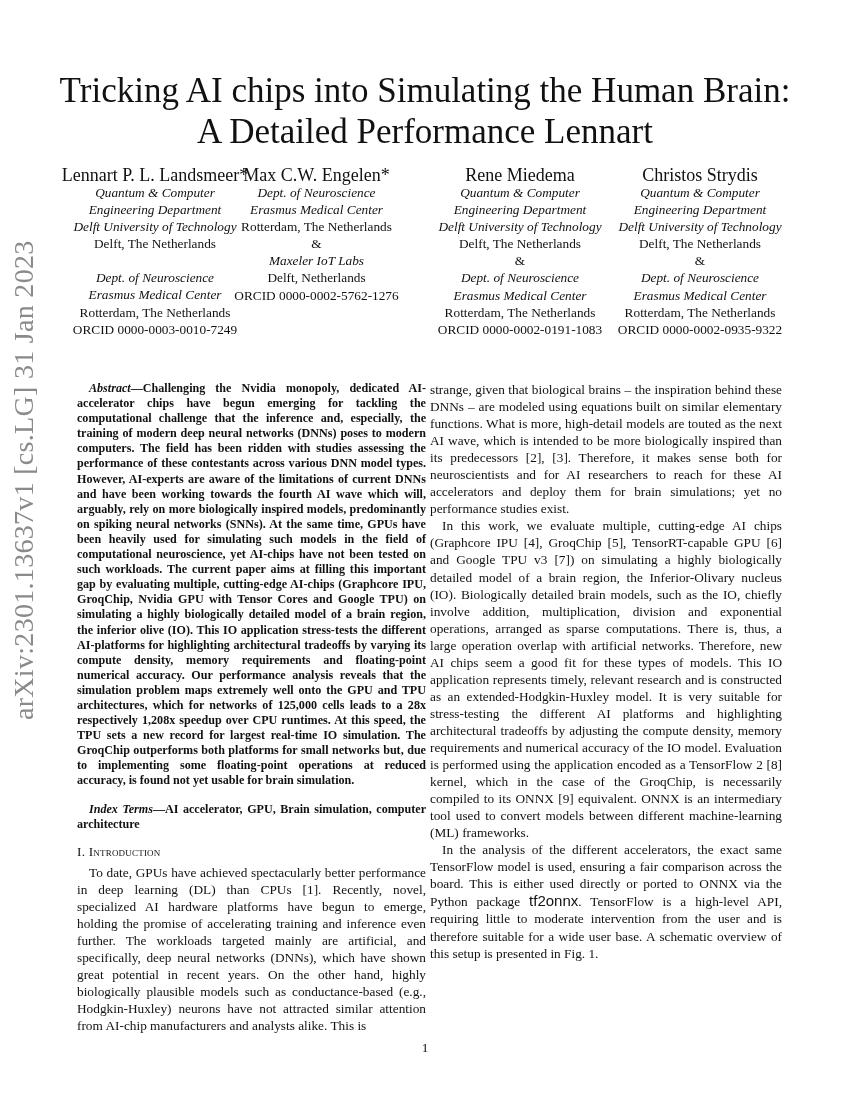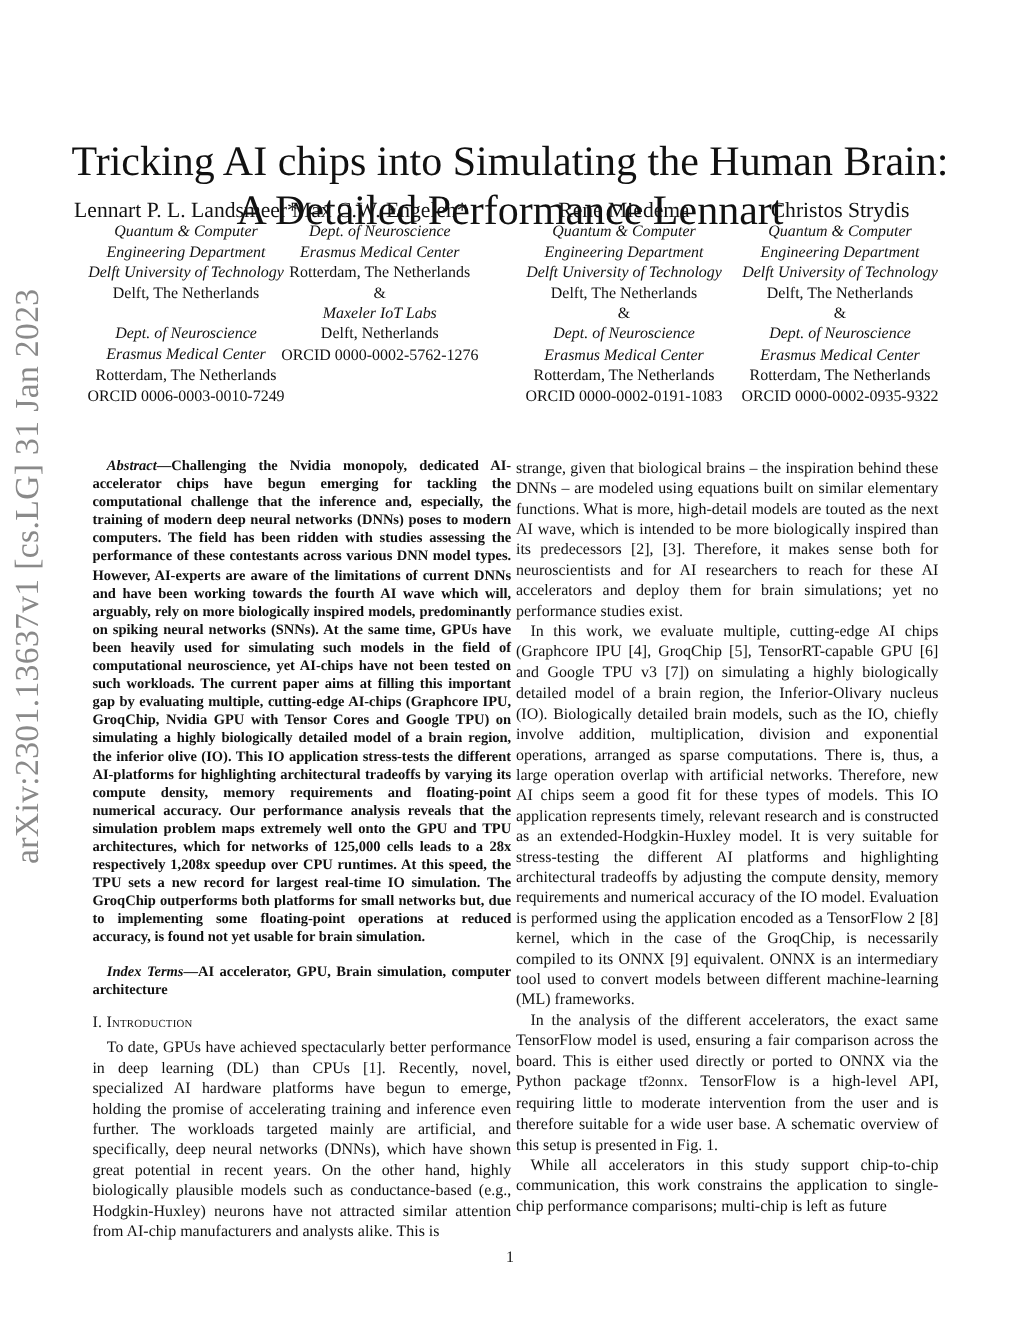--- a/index.html
+++ b/index.html
@@ -2,38 +2,38 @@
 <html><head>
 <meta charset="utf-8">
 <style>
   html, body { margin: 0; padding: 0; background: #ffffff; }
   body { width: 850px; height: 1100px; position: relative; overflow: hidden;
          font-family: "Liberation Serif", "DejaVu Serif", serif; color: #111; }
   .arxiv-stamp { position: absolute; left: 8px; top: 720px; transform-origin: 0 0;
                  transform: rotate(-90deg); white-space: nowrap; font-size: 28px; color: #8a8a8a;
                  font-family: "Liberation Serif", serif; letter-spacing: 0.3px; }
   .title { position: absolute; left: 40px; width: 770px; top: 70px; text-align: center;
-           font-size: 35px; line-height: 41px; color: #111; margin-top: 44px; }
+           font-size: 35px; line-height: 41px; color: #111; }
   .authors { position: absolute; top: 166px; left: 60px; width: 740px; }
   .author { position: absolute; text-align: center; font-size: 13.3px; line-height: 17.1px; white-space: nowrap; }
   .author .name { font-size: 18px; line-height: 18px; }
   .author .it { font-style: italic; }
   .author .gap { height: 17px; }
   .col { position: absolute; top: 381px; width: 349px; font-size: 13.3px; line-height: 17.05px; text-align: justify; }
   .col-left { left: 77px; }
   .col-right { left: 430px; width: 352px; }
   .abstract { font-weight: bold; font-size: 12.1px; line-height: 15.1px; text-indent: 12px; margin: 0; }
   .abstract .lbl { font-style: italic; }
   .index-terms { font-weight: bold; font-size: 12.1px; line-height: 15.1px; text-indent: 12px; margin: 13px 0 0 0; }
   .index-terms .lbl { font-style: italic; }
   .section-head { text-align: left; font-size: 13.3px; margin: 11px 0 4px 0; letter-spacing: 0.2px; }
   .section-head .sc { font-variant: small-caps; }
   p.body { margin: 0; text-indent: 12px; }
   p.body.noindent { text-indent: 0; }
-  code.mono { font-family: Liberation Serif, serif; font-size: 12px; }
+  code.mono { font-family: Liberation Sans, sans-serif; font-size: 15px; }
   .page-num { position: absolute; top: 1040px; left: 0; width: 850px; text-align: center; font-size: 13.3px; }
 </style>
 </head>
 <body>
 
 <div class="arxiv-stamp">arXiv:2301.13637v1  [cs.LG]  31 Jan 2023</div>
 
 <div class="title">
   <div>Tricking AI chips into Simulating the Human Brain:</div>
   <div>A Detailed Performance Lennart</div>
@@ -44,21 +44,21 @@
   <div class="author" style="left:0; width:190px;">
     <div class="name">Lennart P. L. Landsmeer*</div>
     <div class="it">Quantum &amp; Computer</div>
     <div class="it">Engineering Department</div>
     <div class="it">Delft University of Technology</div>
     <div>Delft, The Netherlands</div>
     <div class="gap"></div>
     <div class="it">Dept. of Neuroscience</div>
     <div class="it">Erasmus Medical Center</div>
     <div>Rotterdam, The Netherlands</div>
-    <div>ORCID 0006-0003-0010-7249</div>
+    <div>ORCID 0000-0003-0010-7249</div>
   </div>
 
   <div class="author" style="left:169px; width:175px;">
     <div class="name">Max C.W. Engelen*</div>
     <div class="it">Dept. of Neuroscience</div>
     <div class="it">Erasmus Medical Center</div>
     <div>Rotterdam, The Netherlands</div>
     <div>&amp;</div>
     <div class="it">Maxeler IoT Labs</div>
     <div>Delft, Netherlands</div>
@@ -96,16 +96,15 @@
   <p class="abstract"><span class="lbl">Abstract</span><span>—</span><span>Challenging the Nvidia monopoly, dedicated AI-accelerator chips have begun emerging for tackling the computational challenge that the inference and, especially, the training of modern deep neural networks (DNNs) poses to modern computers. The field has been ridden with studies assessing the performance of these contestants across various DNN model types. However, AI-experts are aware of the limitations of current DNNs and have been working towards the fourth AI wave which will, arguably, rely on more biologically inspired models, predominantly on spiking neural networks (SNNs). At the same time, GPUs have been heavily used for simulating such models in the field of computational neuroscience, yet AI-chips have not been tested on such workloads. The current paper aims at filling this important gap by evaluating multiple, cutting-edge AI-chips (Graphcore IPU, GroqChip, Nvidia GPU with Tensor Cores and Google TPU) on simulating a highly biologically detailed model of a brain region, the inferior olive (IO). This IO application stress-tests the different AI-platforms for highlighting architectural tradeoffs by varying its compute density, memory requirements and floating-point numerical accuracy. Our performance analysis reveals that the simulation problem maps extremely well onto the GPU and TPU architectures, which for networks of 125,000 cells leads to a 28x respectively 1,208x speedup over CPU runtimes. At this speed, the TPU sets a new record for largest real-time IO simulation. The GroqChip outperforms both platforms for small networks but, due to implementing some floating-point operations at reduced accuracy, is found not yet usable for brain simulation.</span></p>
   <p class="index-terms"><span class="lbl">Index Terms</span><span>—</span><span>AI accelerator, GPU, Brain simulation, computer architecture</span></p>
   <div class="section-head"><span>I. </span><span class="sc">Introduction</span></div>
   <p class="body">To date, GPUs have achieved spectacularly better performance in deep learning (DL) than CPUs [1]. Recently, novel, specialized AI hardware platforms have begun to emerge, holding the promise of accelerating training and inference even further. The workloads targeted mainly are artificial, and specifically, deep neural networks (DNNs), which have shown great potential in recent years. On the other hand, highly biologically plausible models such as conductance-based (e.g., Hodgkin-Huxley) neurons have not attracted similar attention from AI-chip manufacturers and analysts alike. This is</p>
 </div>
 
 <div class="col col-right">
   <p class="body noindent">strange, given that biological brains – the inspiration behind these DNNs – are modeled using equations built on similar elementary functions. What is more, high-detail models are touted as the next AI wave, which is intended to be more biologically inspired than its predecessors [2], [3]. Therefore, it makes sense both for neuroscientists and for AI researchers to reach for these AI accelerators and deploy them for brain simulations; yet no performance studies exist.</p>
   <p class="body">In this work, we evaluate multiple, cutting-edge AI chips (Graphcore IPU [4], GroqChip [5], TensorRT-capable GPU [6] and Google TPU v3 [7]) on simulating a highly biologically detailed model of a brain region, the Inferior-Olivary nucleus (IO). Biologically detailed brain models, such as the IO, chiefly involve addition, multiplication, division and exponential operations, arranged as sparse computations. There is, thus, a large operation overlap with artificial networks. Therefore, new AI chips seem a good fit for these types of models. This IO application represents timely, relevant research and is constructed as an extended-Hodgkin-Huxley model. It is very suitable for stress-testing the different AI platforms and highlighting architectural tradeoffs by adjusting the compute density, memory requirements and numerical accuracy of the IO model. Evaluation is performed using the application encoded as a TensorFlow 2 [8] kernel, which in the case of the GroqChip, is necessarily compiled to its ONNX [9] equivalent. ONNX is an intermediary tool used to convert models between different machine-learning (ML) frameworks.</p>
   <p class="body"><span>In the analysis of the different accelerators, the exact same TensorFlow model is used, ensuring a fair comparison across the board. This is either used directly or ported to ONNX via the Python package </span><code class="mono">tf2onnx</code><span>. TensorFlow is a high-level API, requiring little to moderate intervention from the user and is therefore suitable for a wide user base. A schematic overview of this setup is presented in Fig. 1.</span></p>
-  <p class="body">While all accelerators in this study support chip-to-chip communication, this work constrains the application to single-chip performance comparisons; multi-chip is left as future</p>
 </div>
 
 <div class="page-num">1</div>
 
 </body></html>

